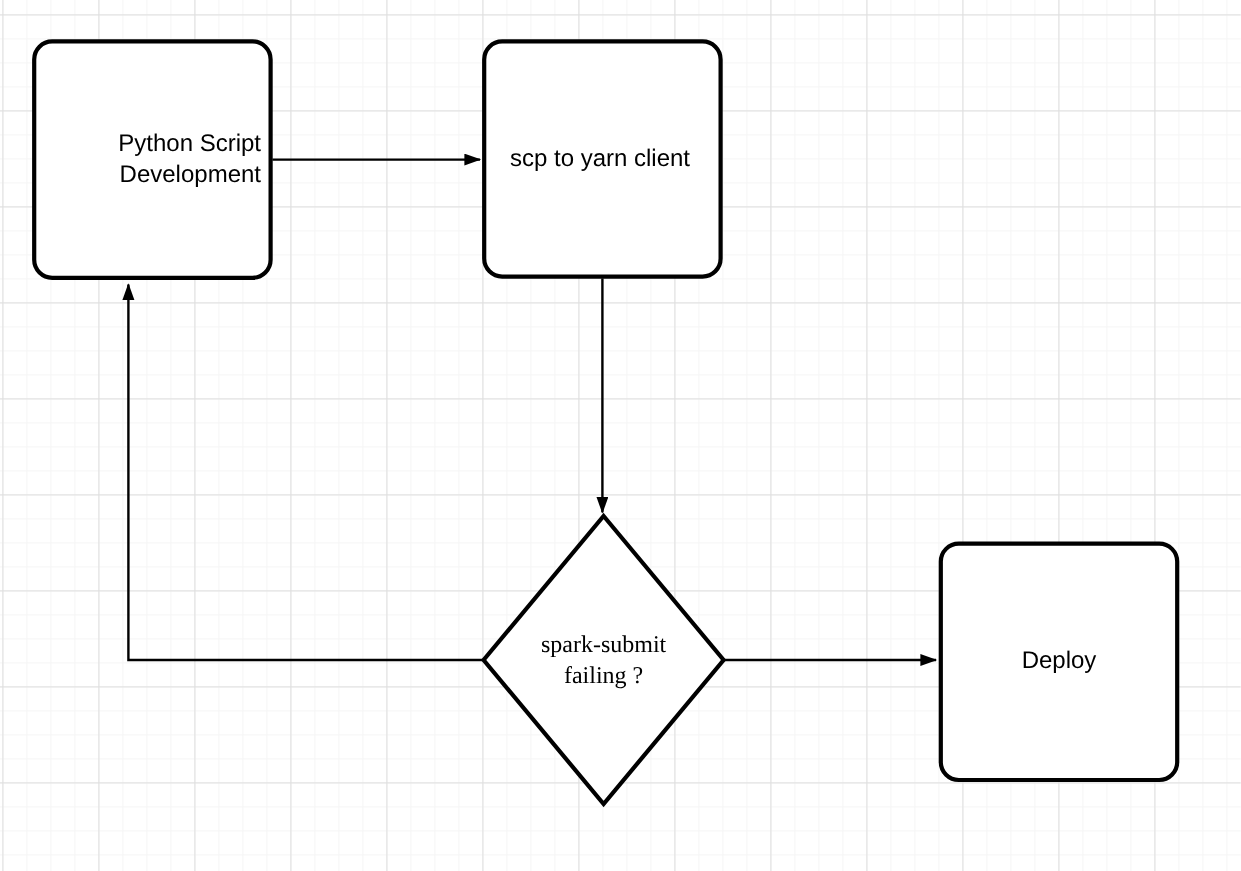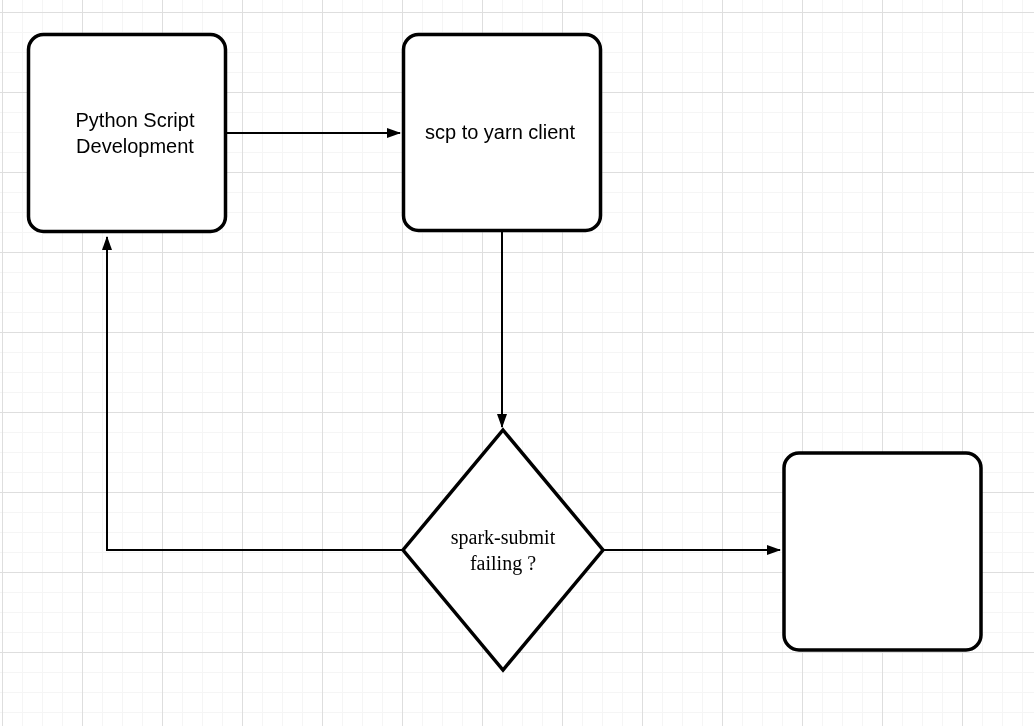--- a/index.html
+++ b/index.html
@@ -37,21 +37,21 @@
     align-items: center;
     justify-content: center;
     text-align: center;
     font-size: 20px;
     line-height: 1.32;
     color: #000000;
     pointer-events: none;
   }
   .node-label > span { display: inline-block; }
 
-  .lbl-node1   { left: 27px;  top: 33px;  width: 216px; height: 200px; }
+  .lbl-node1   { left: 27px;  top: 33px;  width: 216px; height: 200px; text-align: right; }
   .lbl-node1 > span { max-width: 165px; }
   .lbl-node2   { left: 402px; top: 33px;  width: 196px; height: 199px; }
   .lbl-node2 > span { max-width: 185px; }
   .lbl-node3   { left: 403px; top: 430px; width: 200px; height: 240px; }
   .lbl-node3 > span { max-width: 145px; font-family: Liberation Serif, serif; }
   .lbl-node4   { left: 782px; top: 451px; width: 201px; height: 201px; }
   .lbl-node4 > span { max-width: 185px; }
 </style>
 </head>
 <body>
@@ -78,14 +78,17 @@
 
   <div class="node-label lbl-node1">
     <span>Python Script Development</span>
   </div>
   <div class="node-label lbl-node2">
     <span>scp to yarn client</span>
   </div>
   <div class="node-label lbl-node3">
     <span>spark-submit failing ?</span>
   </div>
+  <div class="node-label lbl-node4">
+    <span>Deploy</span>
+  </div>
 
 </div>
 
 </body></html>

